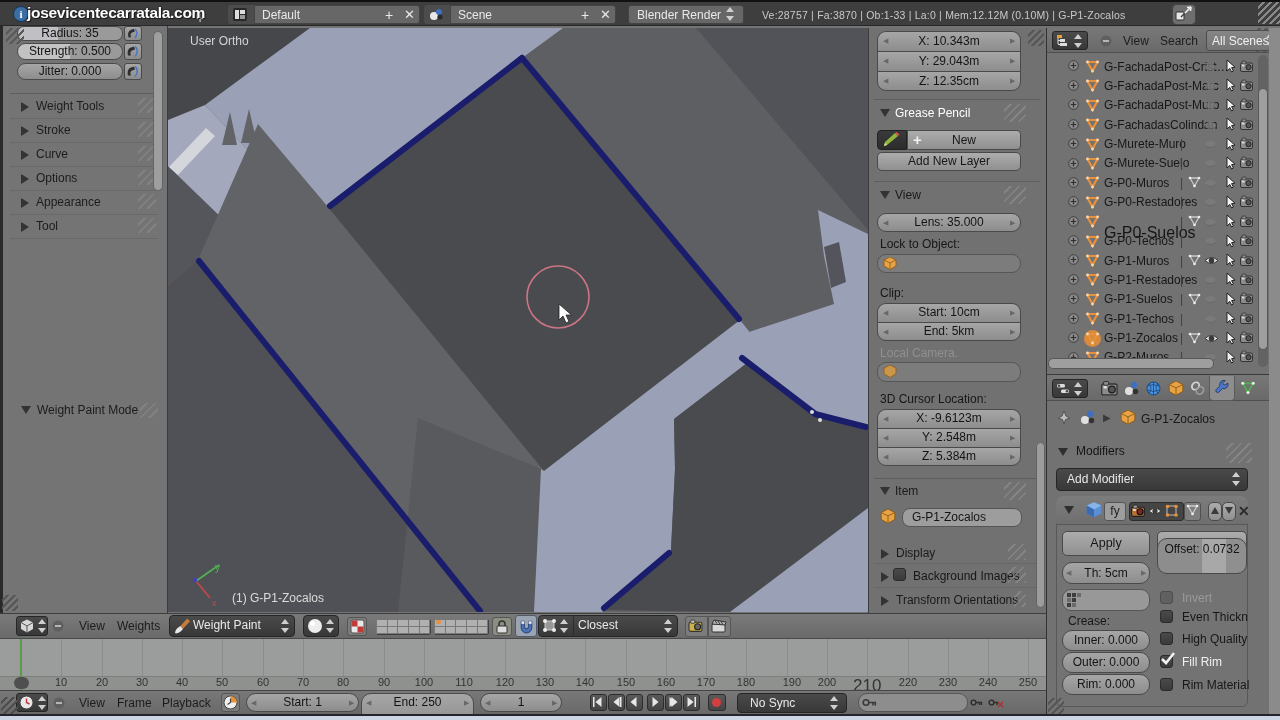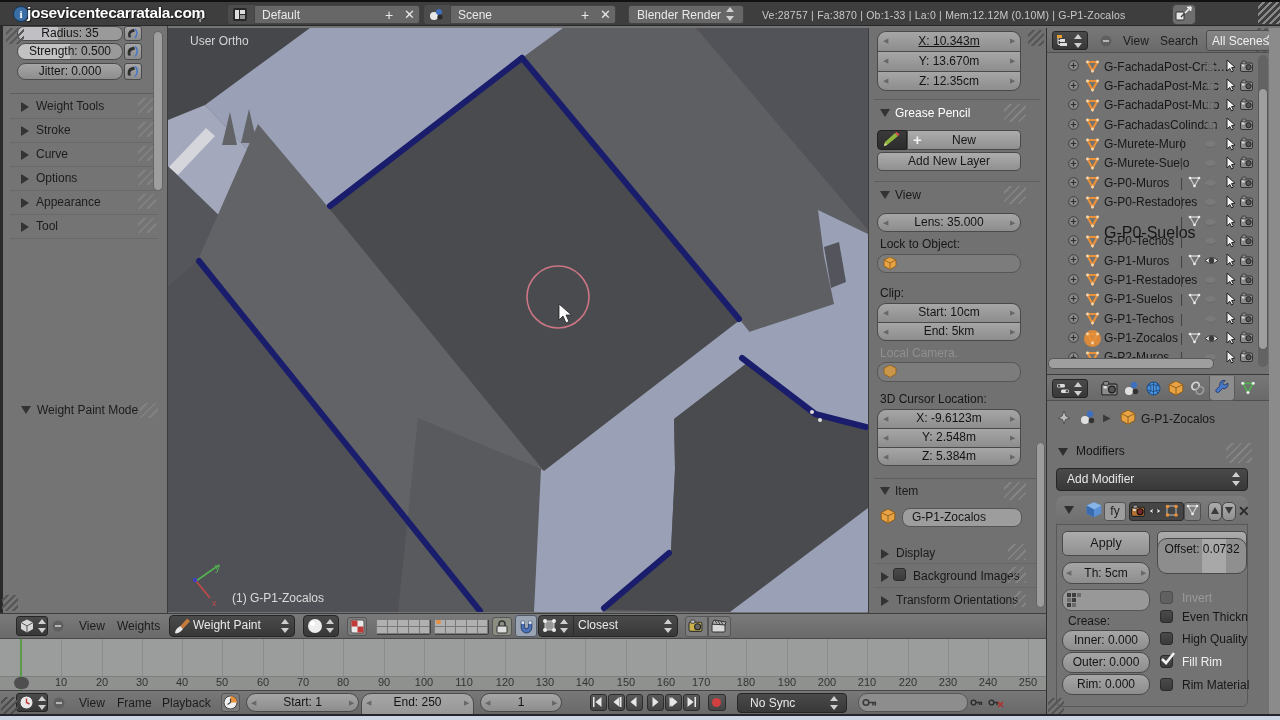--- a/index.html
+++ b/index.html
@@ -150,24 +150,24 @@
 <div class="lbl" style="left:36px;top:219px;color:#1c1c1c">Tool</div>
 <div class="hatch" style="left:138px;top:218px;width:18px;height:15px;opacity:.5"></div>
 <div class="sep" style="left:10px;top:238px;width:148px;background:#696969"></div>
 <div class="a" style="left:153px;top:31px;width:10px;height:160px;background:#9e9e9e;border:1px solid #636363;border-radius:5px"></div>
 <div class="trd" style="left:21px;top:406px;border-top-color:#333"></div>
 <div class="lbl" style="left:37px;top:403px;color:#1c1c1c">Weight Paint Mode</div>
 <div class="hatch" style="left:140px;top:403px;width:18px;height:15px;opacity:.5"></div>
 <div class="hatch" style="left:6px;top:28px;width:18px;height:16px;background:repeating-linear-gradient(135deg,transparent 0 3px,#595959 3px 5px)"></div>
 <div class="hatch" style="left:2px;top:595px;width:16px;height:16px;background:repeating-linear-gradient(135deg,transparent 0 3px,#565656 3px 5px)"></div>
 <div class="a" style="left:868px;top:28px;width:178px;height:585px;background:#717171;border-left:1px solid #3c3c3c"></div>
-<div class="pill" style="left:877px;top:31px;width:144px;height:20px;line-height:18px;border-radius:9px 9px 0 0;border-bottom:none;text-decoration:underline;">X: 10.343m</div>
+<div class="pill" style="left:877px;top:31px;width:144px;height:20px;line-height:18px;border-radius:9px 9px 0 0;border-bottom:none;">X: 10.343m</div>
 <div class="sarr" style="left:883px;top:37px">◀</div>
 <div class="sarr" style="left:1010px;top:37px">▶</div>
-<div class="pill" style="left:877px;top:51px;width:144px;height:20px;line-height:18px;border-radius:0;border-bottom:none;">Y: 13.670m</div>
+<div class="pill" style="left:877px;top:51px;width:144px;height:20px;line-height:18px;border-radius:0;border-bottom:none;">Y: 29.043m</div>
 <div class="sarr" style="left:883px;top:57px">◀</div>
 <div class="sarr" style="left:1010px;top:57px">▶</div>
 <div class="pill" style="left:877px;top:71px;width:144px;height:20px;line-height:18px;border-radius:0 0 9px 9px;">Z: 12.35cm</div>
 <div class="sarr" style="left:883px;top:77px">◀</div>
 <div class="sarr" style="left:1010px;top:77px">▶</div>
 <div class="sep" style="left:874px;top:99px;width:166px"></div>
 <div class="trd" style="left:880px;top:109px;border-top-color:#333"></div>
 <div class="lbl" style="left:895px;top:106px;color:#ffffff">Grease Pencil</div>
 <div class="hatch" style="left:1004px;top:104px;width:22px;height:18px;opacity:.6"></div>
 <div class="a" style="left:877px;top:130px;width:30px;height:20px;background:linear-gradient(#3a3a3a,#2c2c2c);border:1px solid #222;border-radius:4px 0 0 4px"></div>
@@ -913,25 +913,25 @@
 <div class="a" style="left:289px;top:676px;width:28px;text-align:center;color:#333;font-size:11px">70</div>
 <div class="a" style="left:329px;top:676px;width:28px;text-align:center;color:#333;font-size:11px">80</div>
 <div class="a" style="left:370px;top:676px;width:28px;text-align:center;color:#333;font-size:11px">90</div>
 <div class="a" style="left:410px;top:676px;width:28px;text-align:center;color:#333;font-size:11px">100</div>
 <div class="a" style="left:450px;top:676px;width:28px;text-align:center;color:#333;font-size:11px">110</div>
 <div class="a" style="left:491px;top:676px;width:28px;text-align:center;color:#333;font-size:11px">120</div>
 <div class="a" style="left:531px;top:676px;width:28px;text-align:center;color:#333;font-size:11px">130</div>
 <div class="a" style="left:571px;top:676px;width:28px;text-align:center;color:#333;font-size:11px">140</div>
 <div class="a" style="left:612px;top:676px;width:28px;text-align:center;color:#333;font-size:11px">150</div>
 <div class="a" style="left:652px;top:676px;width:28px;text-align:center;color:#333;font-size:11px">160</div>
-<div class="a" style="left:692px;top:676px;width:28px;text-align:left;color:#333;font-size:11px">170</div>
+<div class="a" style="left:692px;top:676px;width:28px;text-align:center;color:#333;font-size:11px">170</div>
 <div class="a" style="left:732px;top:676px;width:28px;text-align:center;color:#333;font-size:11px">180</div>
-<div class="a" style="left:773px;top:676px;width:28px;text-align:center;color:#333;font-size:11px">190</div>
+<div class="a" style="left:773px;top:676px;width:28px;text-align:right;color:#333;font-size:11px">190</div>
 <div class="a" style="left:813px;top:676px;width:28px;text-align:center;color:#333;font-size:11px">200</div>
-<div class="a" style="left:853px;top:676px;width:28px;text-align:center;color:#333;font-size:11px">210</div>
+<div class="a" style="left:853px;top:676px;width:28px;text-align:center;color:#333;font-size:17px">210</div>
 <div class="a" style="left:894px;top:676px;width:28px;text-align:center;color:#333;font-size:11px">220</div>
 <div class="a" style="left:934px;top:676px;width:28px;text-align:center;color:#333;font-size:11px">230</div>
 <div class="a" style="left:974px;top:676px;width:28px;text-align:center;color:#333;font-size:11px">240</div>
 <div class="a" style="left:1014px;top:676px;width:28px;text-align:center;color:#333;font-size:11px">250</div>
 <div class="a" style="left:20px;top:639px;width:2px;height:51px;background:#5a9b4a"></div>
 <div class="a" style="left:14px;top:677px;width:15px;height:12px;background:#4f4f4f;border-radius:6px"></div>
 <div class="a" style="left:0;top:690px;width:1046px;height:24px;background:linear-gradient(#787878,#696969);border-top:1px solid #464646"></div>
 <div class="a" style="left:16px;top:693px;width:32px;height:19px;background:linear-gradient(#4a4a4a,#383838);border:1px solid #262626;border-radius:3px"></div>
 <svg class="a" style="left:19px;top:695px" width="15" height="15">
     <circle cx="7.5" cy="7.5" r="6.5" fill="#e8e8e8" stroke="#444"></circle>

